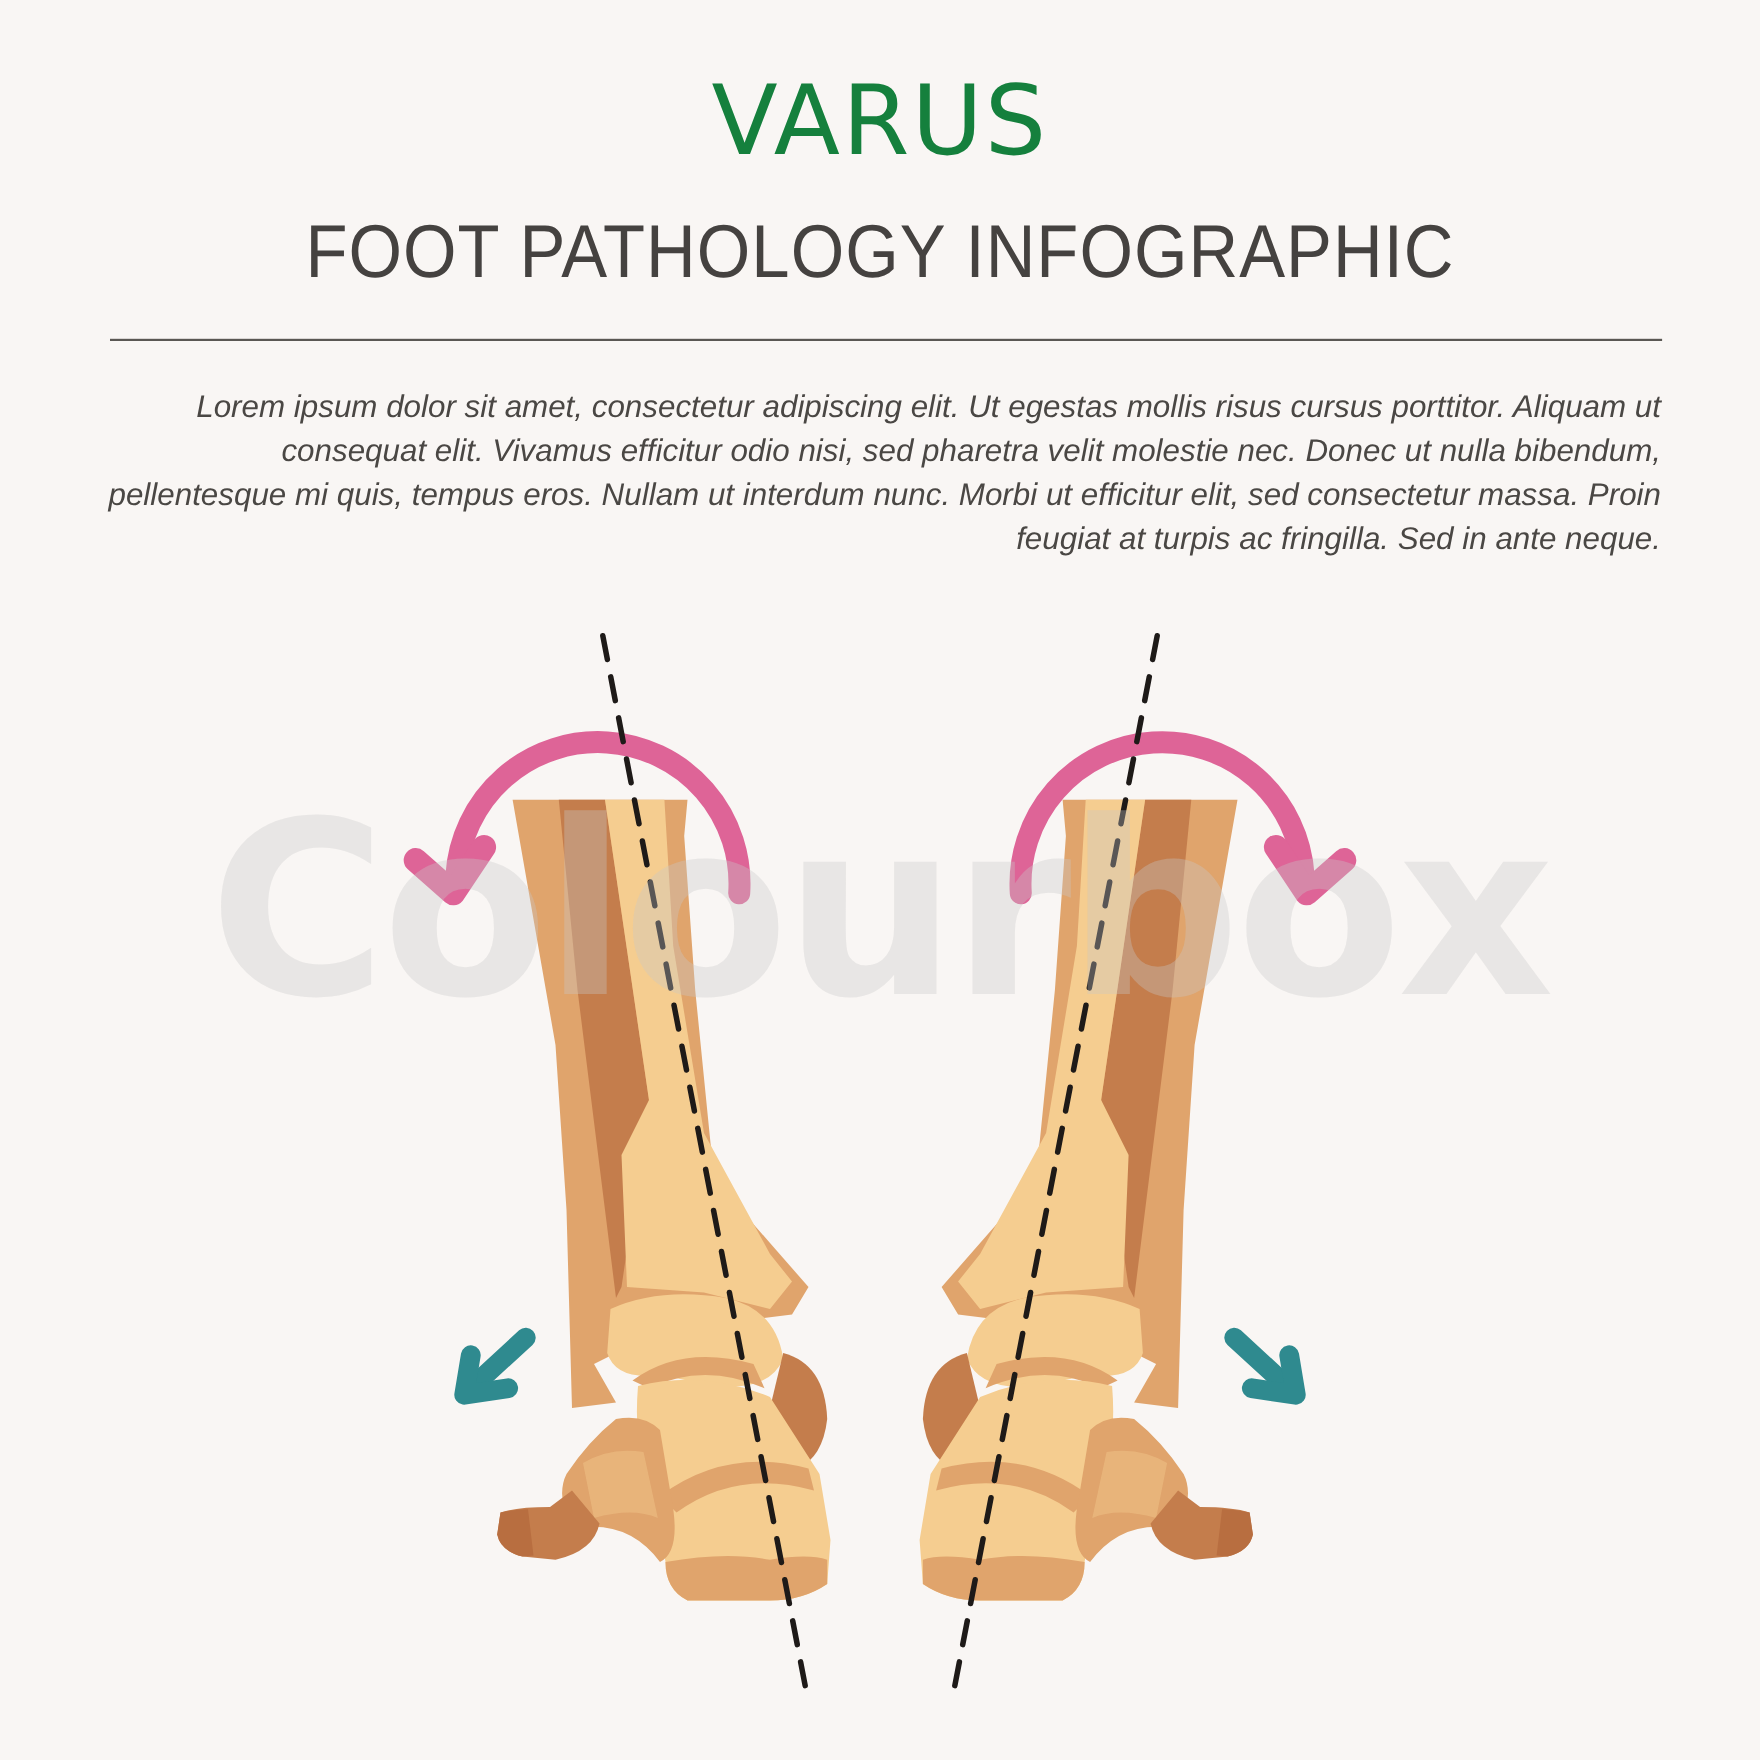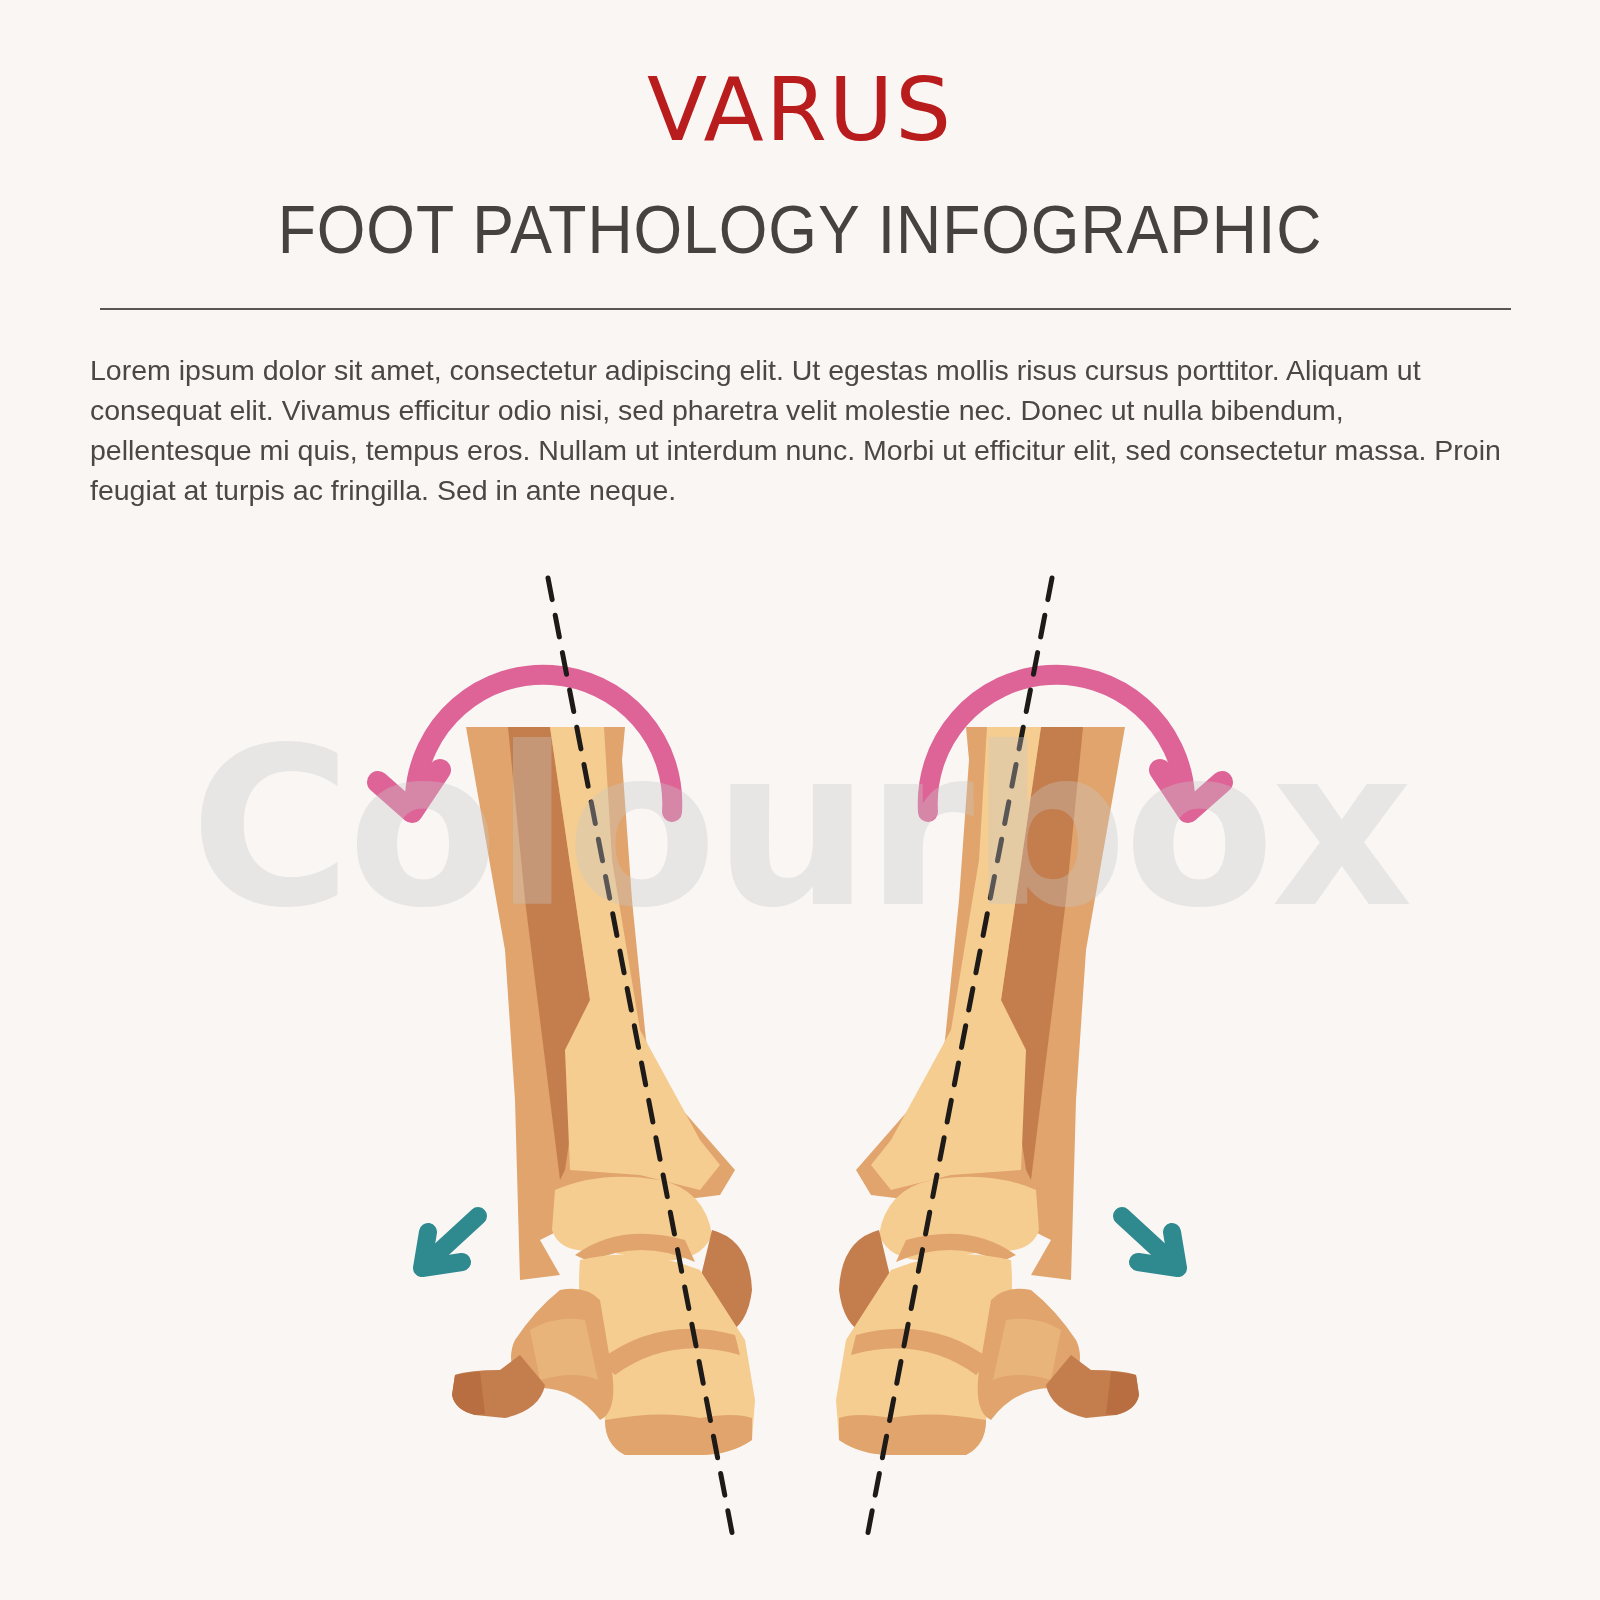--- a/index.html
+++ b/index.html
@@ -2,36 +2,37 @@
 <html><head>
 <meta charset="utf-8">
 <style>
   html, body { margin:0; padding:0; }
   body {
     width:1600px; height:1600px; background:#f9f6f4; position:relative; overflow:hidden;
     font-family:"DejaVu Sans", sans-serif;
   }
   .title {
     position:absolute; left:0; top:58px; width:1600px; text-align:center;
-    font-size:88px; font-weight:400; letter-spacing:2px; color:#b91c1c;
+    font-size:88px; font-weight:400; letter-spacing:2px; color:#15803d;
     font-family:"DejaVu Sans", sans-serif;
   }
   .subtitle {
     position:absolute; left:0; top:190px; width:1600px; text-align:center;
     font-size:68px; color:#454240; letter-spacing:1px;
     font-family:"Liberation Sans", sans-serif; font-weight:400;
     transform:scaleX(0.92); transform-origin:center;
   }
   .rule {
     position:absolute; left:100px; top:308px; width:1411px; height:2px; background:#5a5753;
   }
   .body-text {
-    position:absolute; left:90px; top:350px; width:1420px; text-align:left;
+    position:absolute; left:90px; top:350px; width:1420px; text-align:right;
     font-size:28.5px; line-height:40px; color:#4a4744;
     font-family:"Liberation Sans", sans-serif;
+    font-style:italic;
   }
   .illustration { position:absolute; left:0; top:0; width:1600px; height:1600px; }
   .watermark {
     position:absolute; left:180px; top:700px; font-size:220px; font-weight:700;
     color:rgba(200,200,200,0.35); font-family:"DejaVu Sans", sans-serif;
     letter-spacing:-4px; pointer-events:none;margin-left:10px;
   }
 </style>
 </head>
 <body>

